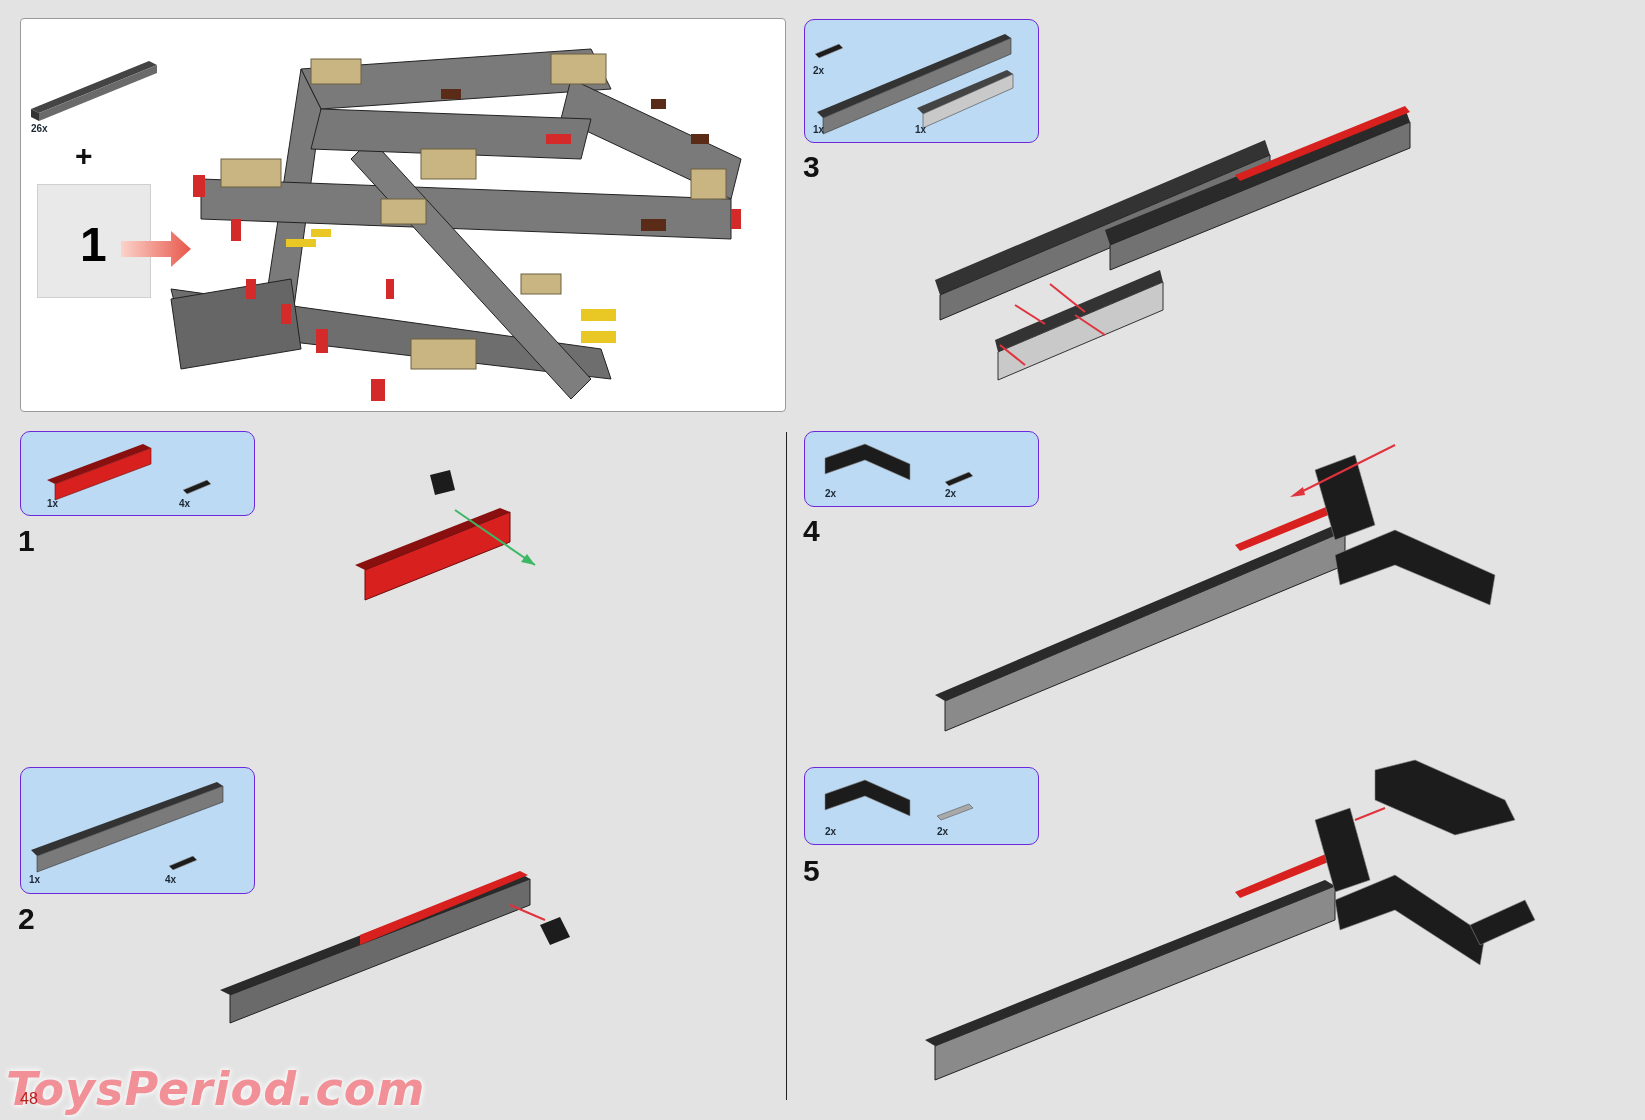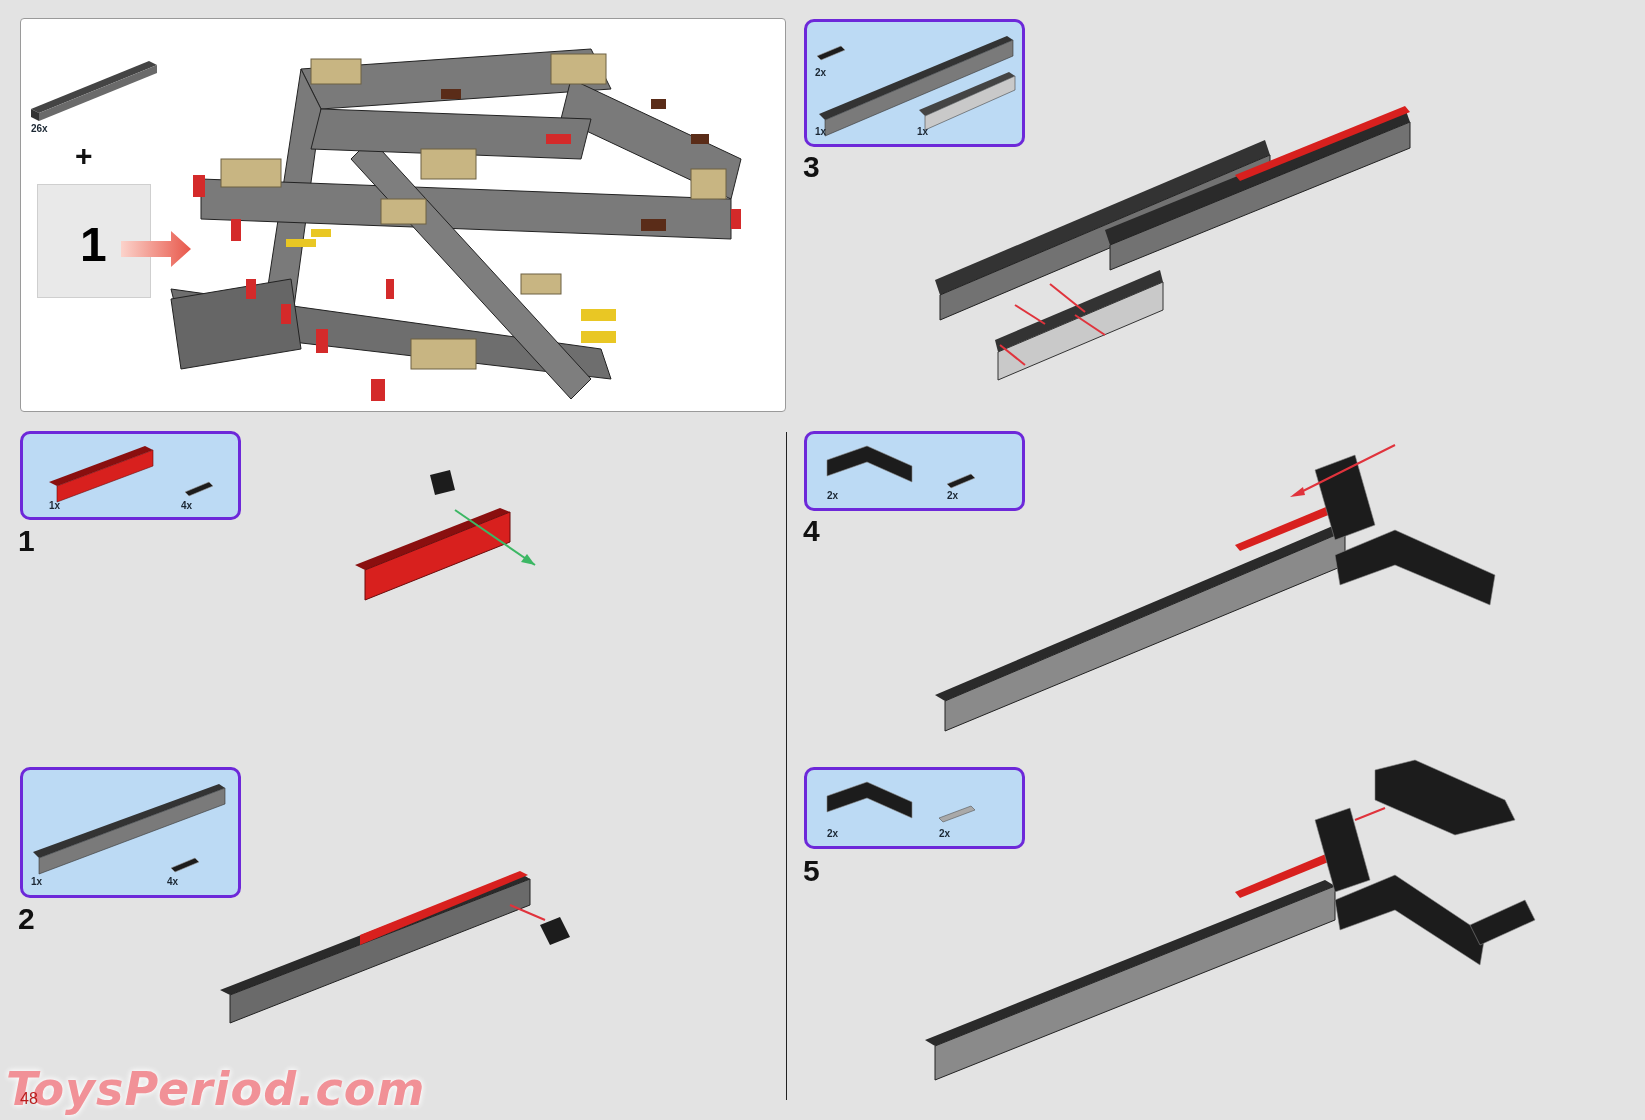--- a/index.html
+++ b/index.html
@@ -1,19 +1,19 @@
 <!DOCTYPE html>
 <html><head>
 <meta charset="utf-8">
 <style>
   html,body{margin:0;padding:0;}
   body{width:1645px;height:1120px;background:#e3e3e3;position:relative;overflow:hidden;font-family:"Liberation Sans",sans-serif;}
   .abs{position:absolute;}
   .overview{left:20px;top:18px;width:764px;height:392px;background:#fff;border:1px solid #9a9a9a;border-radius:4px;}
-  .parts{background:#bcdaf4;border:3px solid #6d28d9;border-radius:10px;}
+  .parts{background:#bcdaf4;border:1px solid #6d28d9;border-radius:10px;padding-left:18px;}
   .qty{position:absolute;font-weight:bold;font-size:10px;color:#1b2733;}
   .stepnum{position:absolute;font-weight:bold;font-size:30px;color:#111;line-height:1;}
   .divider{position:absolute;left:786px;top:432px;width:1px;height:668px;background:#222;}
   .pagenum{position:absolute;left:20px;top:1090px;font-size:16px;color:#b91c1c;}
   .watermark{position:absolute;left:6px;top:1062px;font-size:46px;font-weight:bold;color:#f3898f;letter-spacing:1px;text-shadow:0 0 4px #fff,0 0 6px #fff;opacity:.9;font-family:"DejaVu Sans",sans-serif;font-style:italic;}
   .plus{position:absolute;left:74px;top:138px;font-size:30px;font-weight:bold;color:#111;}
   .bag{position:absolute;left:36px;top:183px;width:112px;height:112px;background:#e9e9e9;border:1px solid #cfcfcf;}
   .bagnum{position:absolute;left:42px;top:32px;font-size:48px;font-weight:bold;color:#000;}
   svg{position:absolute;overflow:visible;}
 </style>

